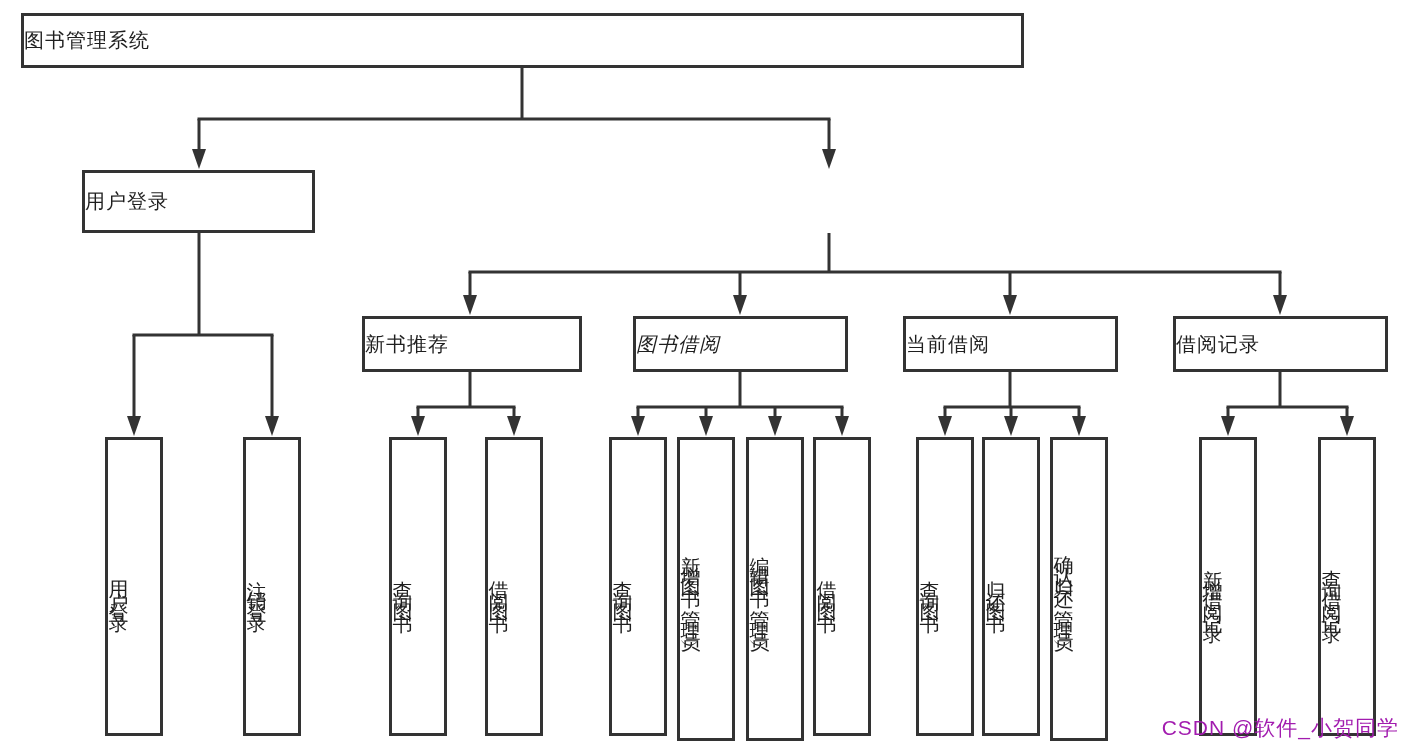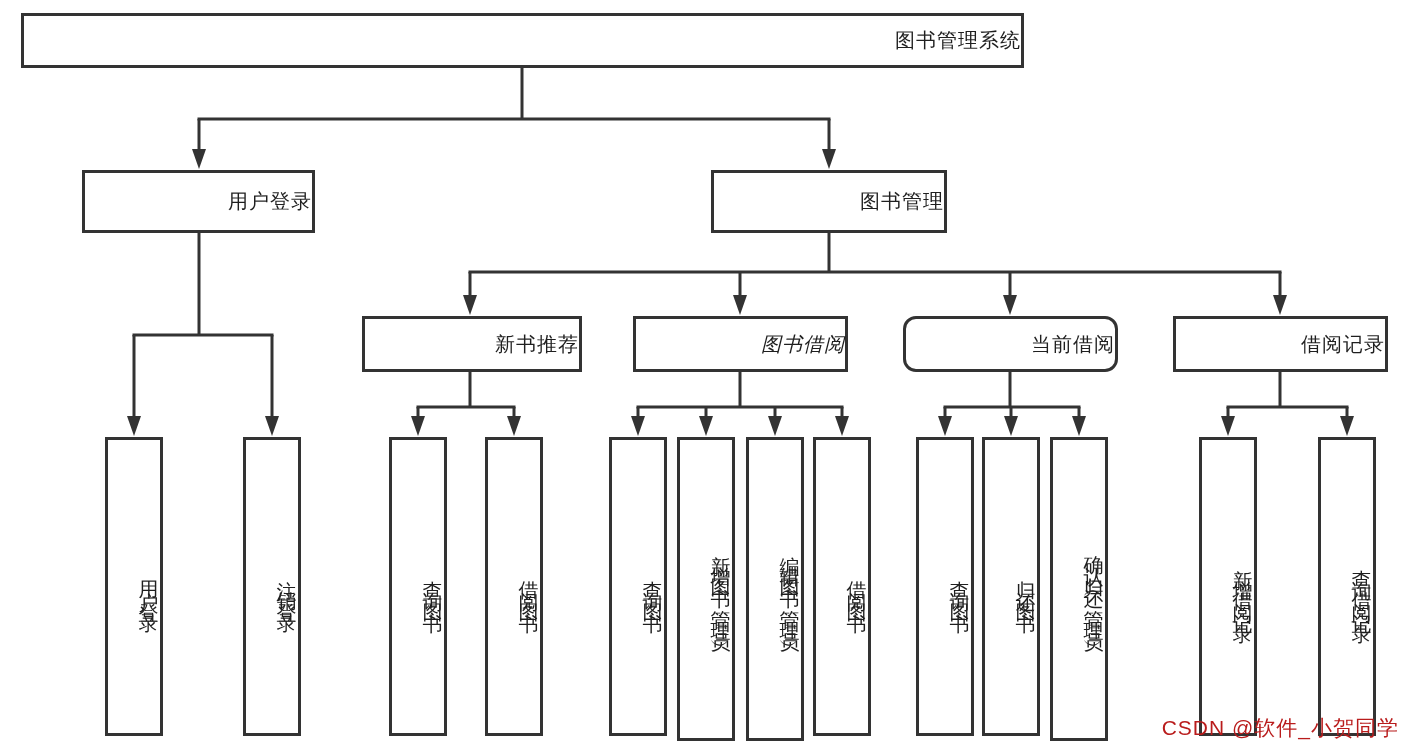--- a/index.html
+++ b/index.html
@@ -17,21 +17,21 @@
     left: 0; top: 0;
     width: 1405px; height: 747px;
   }
   .box {
     position: absolute;
     background: #ffffff;
     border: 3px solid #333333;
     color: #1f1f1f;
     display: flex;
     align-items: center;
-    justify-content: flex-end;
+    justify-content: flex-start;
   }
   .hbox {
     font-size: 20px;
     letter-spacing: 1px;
     white-space: nowrap;
   }
   .vbox { }
   .vbox .vtext {
     writing-mode: vertical-rl;
     text-orientation: mixed;
@@ -39,43 +39,43 @@
     letter-spacing: 11px;
     line-height: 1.1;
     white-space: nowrap;
   }
   
   .n-root   { left: 21px;   top: 13px;  width: 1003px; height: 55px; }
   .n-login  { left: 82px;   top: 170px; width: 233px;  height: 63px; }
   .n-mgmt   { left: 711px;  top: 170px; width: 236px;  height: 63px; }
   .n-newrec { left: 362px;  top: 316px; width: 220px;  height: 56px; }
   .n-borrow { left: 633px;  top: 316px; width: 215px;  height: 56px; font-style: italic; }
-  .n-curr   { left: 903px;  top: 316px; width: 215px;  height: 56px; border-radius: 13px; }
-  .n-record { left: 1173px; top: 316px; width: 215px;  height: 56px; padding-left: 44px; }
+  .n-curr   { left: 903px;  top: 316px; width: 215px;  height: 56px; }
+  .n-record { left: 1173px; top: 316px; width: 215px;  height: 56px; }
   .leaf  { top: 437px; width: 58px; height: 299px; }
   .leaf.tall { height: 304px; }
   .l-1  { left: 105px; }
   .l-2  { left: 243px; }
   .l-3  { left: 389px; }
   .l-4  { left: 485px; }
   .l-5  { left: 609px; }
   .l-6  { left: 677px; }
   .l-7  { left: 746px; }
   .l-8  { left: 813px; }
   .l-9  { left: 916px; }
   .l-10 { left: 982px; }
   .l-11 { left: 1050px; }
   .l-12 { left: 1199px; }
   .l-13 { left: 1318px; }
   #watermark {
     position: absolute;
     right: 6px;
     top: 714px;
     font-size: 21px;
-    color: #b91c1c;
+    color: #a21caf;
     letter-spacing: 1px;
     white-space: nowrap;
     z-index: 10;
   }
 </style>
 </head>
 <body>
 
 <div id="canvas">
 
@@ -150,23 +150,20 @@
     </g>
   </svg>
 
   <div class="box hbox n-root">
     <span>图书管理系统</span>
   </div>
 
   <div class="box hbox n-login">
     <span>用户登录</span>
   </div>
-  <div class="box hbox n-mgmt">
-    <span>图书管理</span>
-  </div>
 
   <div class="box hbox n-newrec">
     <span>新书推荐</span>
   </div>
   <div class="box hbox n-borrow">
     <span>图书借阅</span>
   </div>
   <div class="box hbox n-curr">
     <span>当前借阅</span>
   </div>

